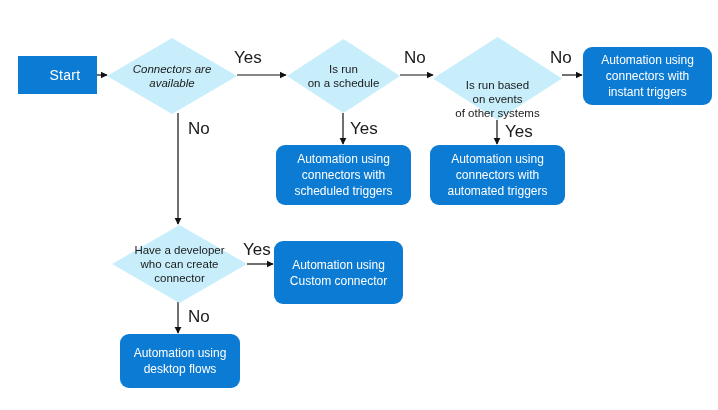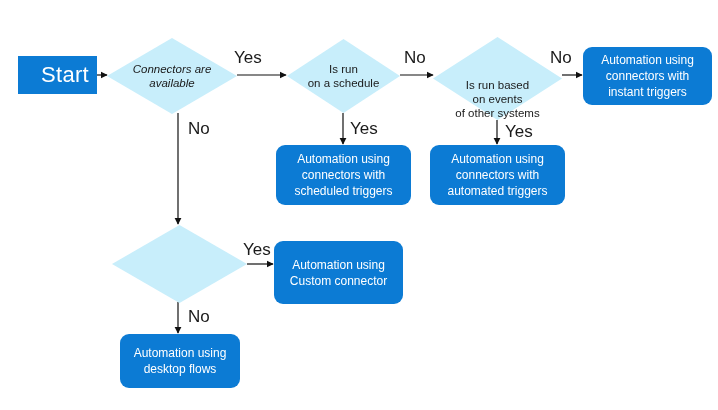--- a/index.html
+++ b/index.html
@@ -33,21 +33,21 @@
     display: flex;
     align-items: center;
     justify-content: center;
     text-align: center;
   }
 
   
   .start-box {
     background: #0c7bd4;
     color: #ffffff;
-    font-size: 22px;
+    font-size: 14px;
     letter-spacing: 0.3px;
     border-radius: 0;
     padding-left: 15px;
   }
 
   
   .diamond {
     background: transparent;
   }
   .diamond .dshape {
@@ -154,20 +154,23 @@
     </svg>
     <span class="dlabel">Is run based
 on  events
 of other systems</span>
   </div>
 
   <div class="node diamond" style="left:112px; top:225px; width:135px; height:78px;">
     <svg class="dshape" viewBox="0 0 135 78" preserveAspectRatio="none" xmlns="http://www.w3.org/2000/svg">
       <polygon points="67.5,0 135,39 67.5,78 0,39" fill="#c8eefb"></polygon>
     </svg>
+    <span class="dlabel">Have a developer
+who  can create
+connector</span>
   </div>
 
   <div class="node process-box" style="left:583px; top:47px; width:129px; height:58px;">
     <span>Automation  using
 connectors  with
 instant triggers</span>
   </div>
 
   <div class="node process-box" style="left:276px; top:145px; width:135px; height:60px;">
     <span>Automation  using

